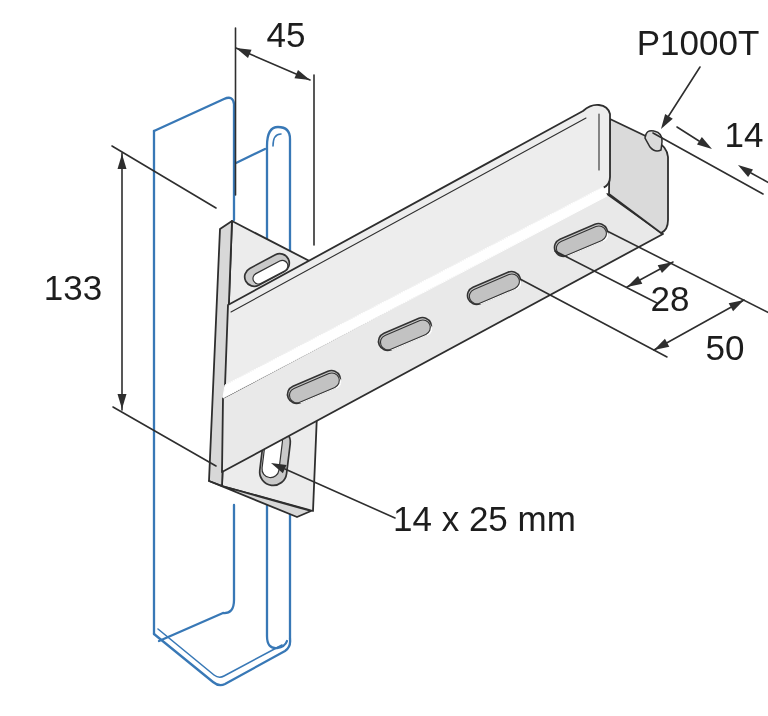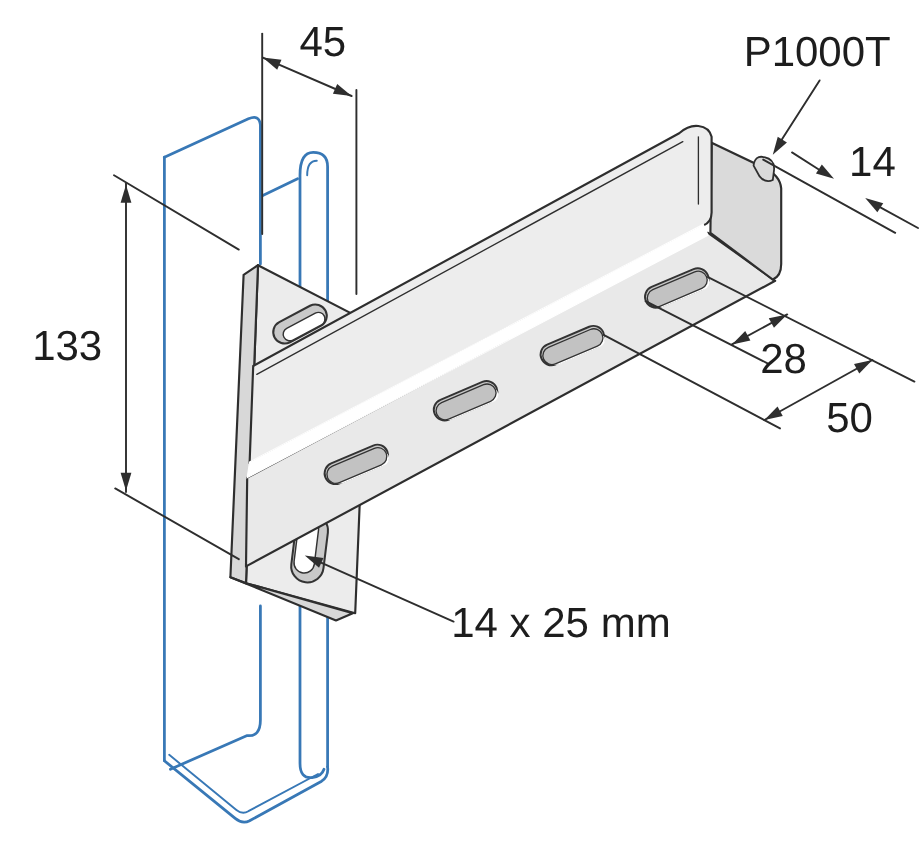--- a/index.html
+++ b/index.html
@@ -9,20 +9,21 @@
     width: 768px;
     height: 716px;
     overflow: hidden;
   }
   .stage {
     position: relative;
     width: 636px;
     height: 716px;
     background: #ffffff;
     font-family: "Liberation Sans", sans-serif;
+    margin-left: 17px;
   }
   svg text {
     font-family: "Liberation Sans", sans-serif;
     font-size: 35px;
     fill: #1d1d1d;
     letter-spacing: 0px;
   }
   .blue  { stroke: #3878b6; stroke-width: 2.3; fill: none; stroke-linecap: round; stroke-linejoin: round; }
   .blue-thin { stroke: #3878b6; stroke-width: 1.6; fill: none; stroke-linecap: round; }
   .ln    { stroke: #2e2e2e; stroke-width: 1.6; fill: none; stroke-linecap: round; }

